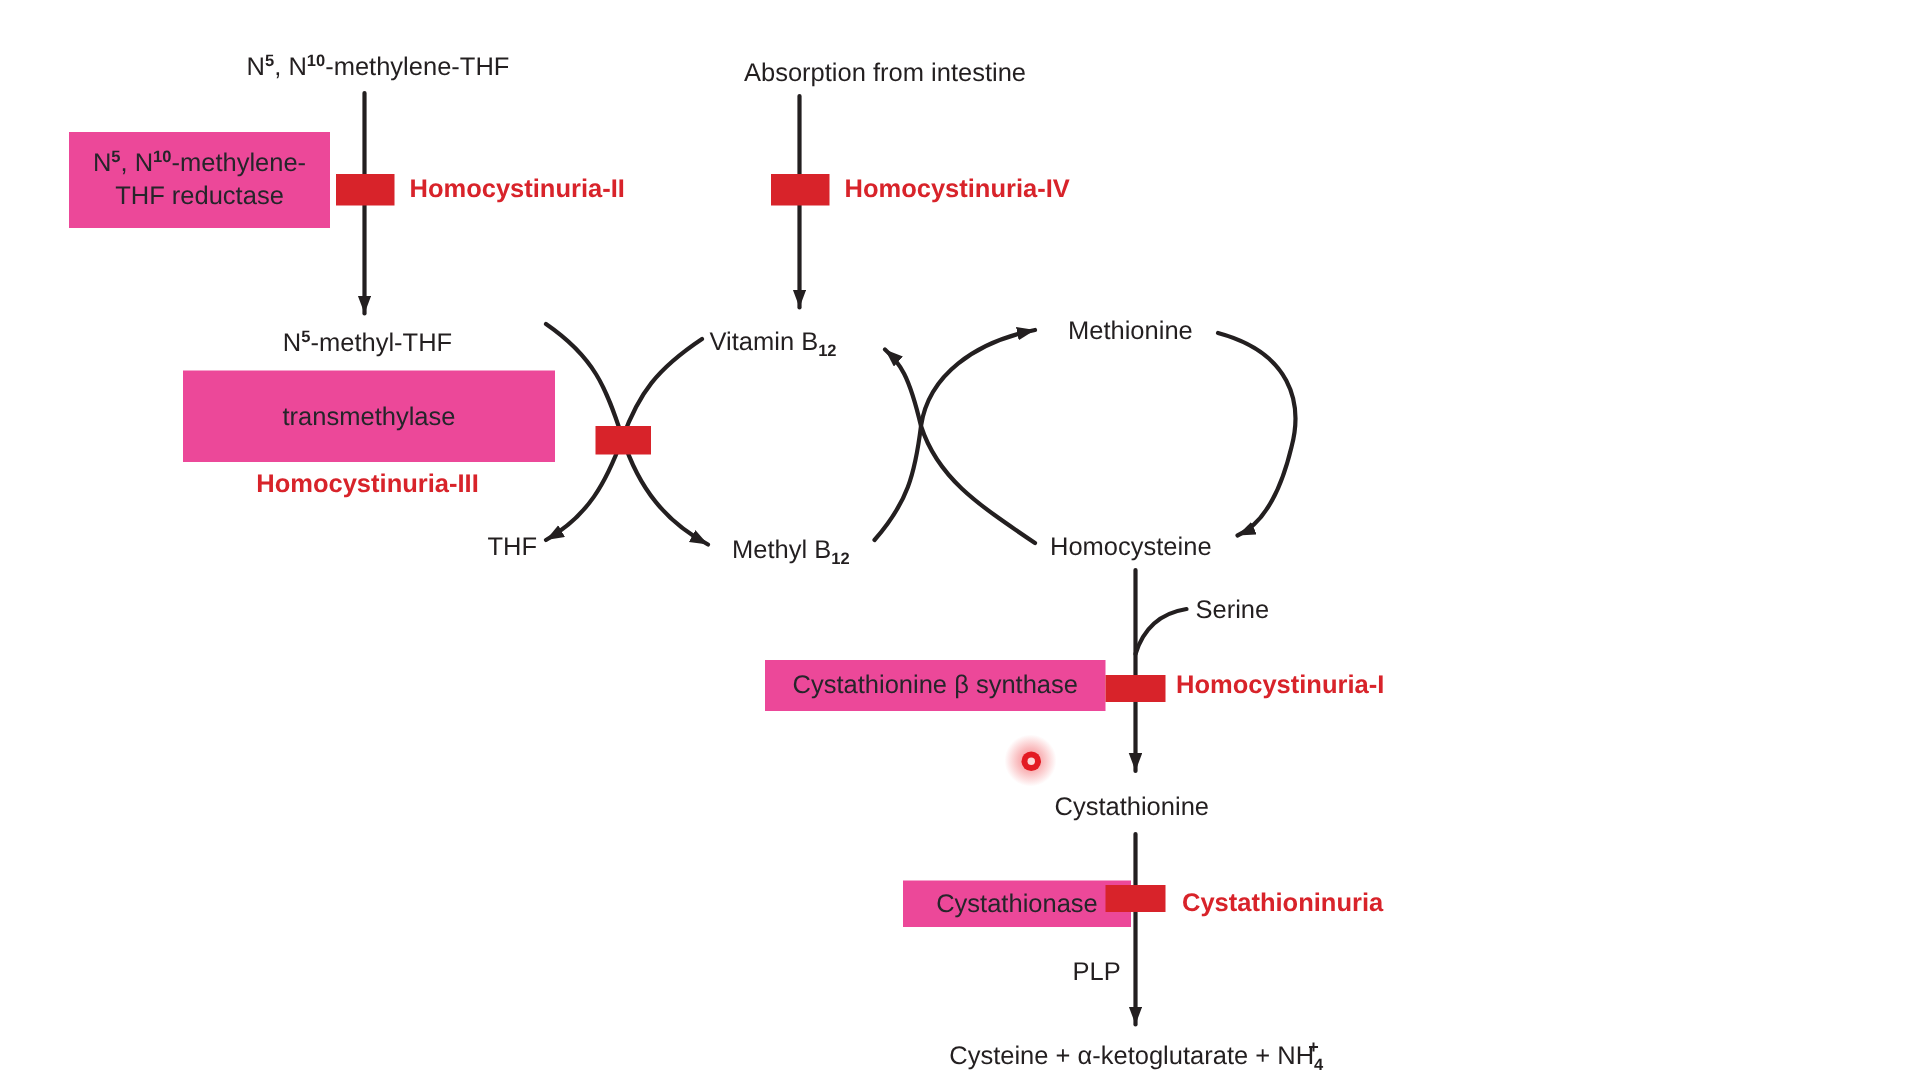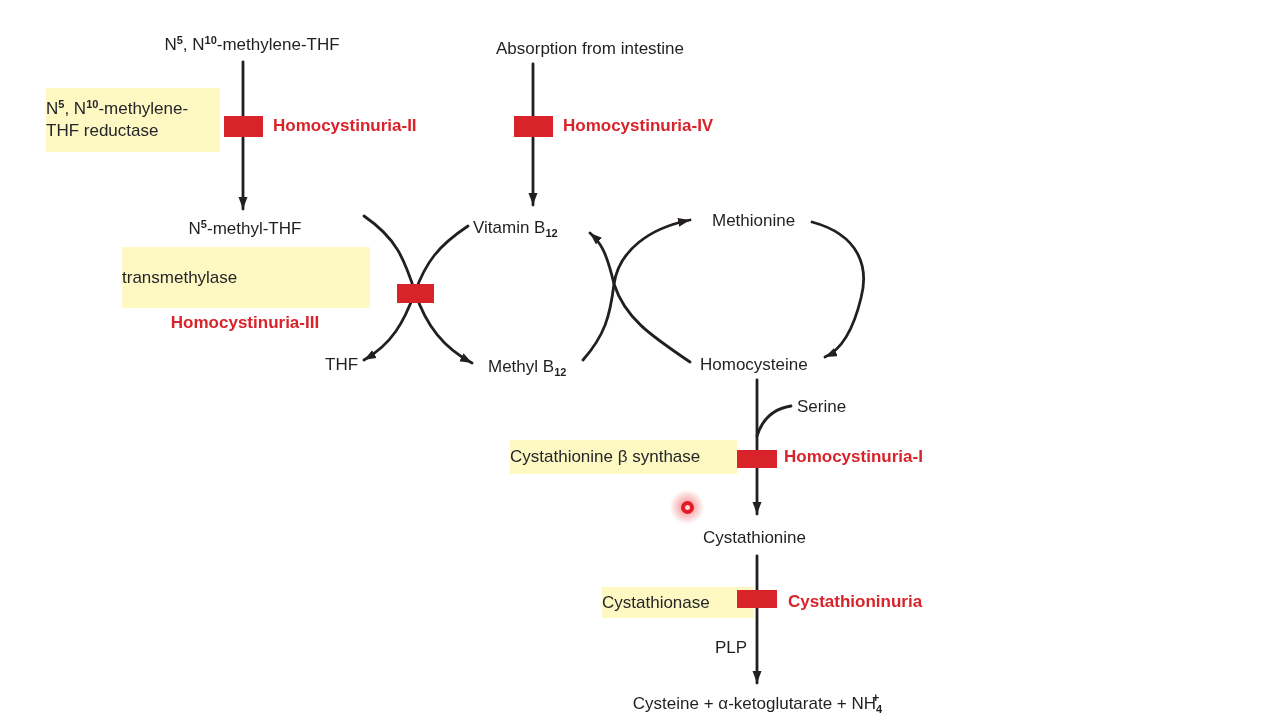--- a/index.html
+++ b/index.html
@@ -5,22 +5,22 @@
   html,body{margin:0;padding:0;}
   body{
     width:1280px;height:720px;position:relative;overflow:hidden;
     background:#ffffff;color:#231f20;
     font-family:"Liberation Sans", sans-serif;
   }
   .lbl{position:absolute;font-size:17px;white-space:nowrap;z-index:3;color:#231f20;}
   .ctr{transform:translateX(-50%);}
   .red-lbl{position:absolute;font-size:17px;font-weight:bold;white-space:nowrap;z-index:3;color:#d8232a;}
   .ebox{
-    position:absolute;background:#fef9c3;z-index:2;
-    display:flex;flex-direction:column;justify-content:center;align-items:flex-start;
+    position:absolute;background:#ec4899;z-index:2;
+    display:flex;flex-direction:column;justify-content:center;align-items:center;
     text-align:center;font-size:17px;line-height:1.28;color:#25252a;
   }
   .rblock{position:absolute;background:#d8232a;z-index:2;}
   .supn{font-weight:bold;font-size:11px;position:relative;top:-6px;}
   .subn{font-weight:bold;font-size:11px;position:relative;top:4px;}
   .supp{font-weight:bold;font-size:12px;position:relative;top:-7px;margin-left:-10px;}
   svg.wires{position:absolute;left:0;top:0;z-index:2;pointer-events:none;}
   .caption{
     position:absolute;left:967px;top:151px;width:283px;z-index:3;
     font-size:20px;font-weight:bold;line-height:30px;letter-spacing:0.3px;

